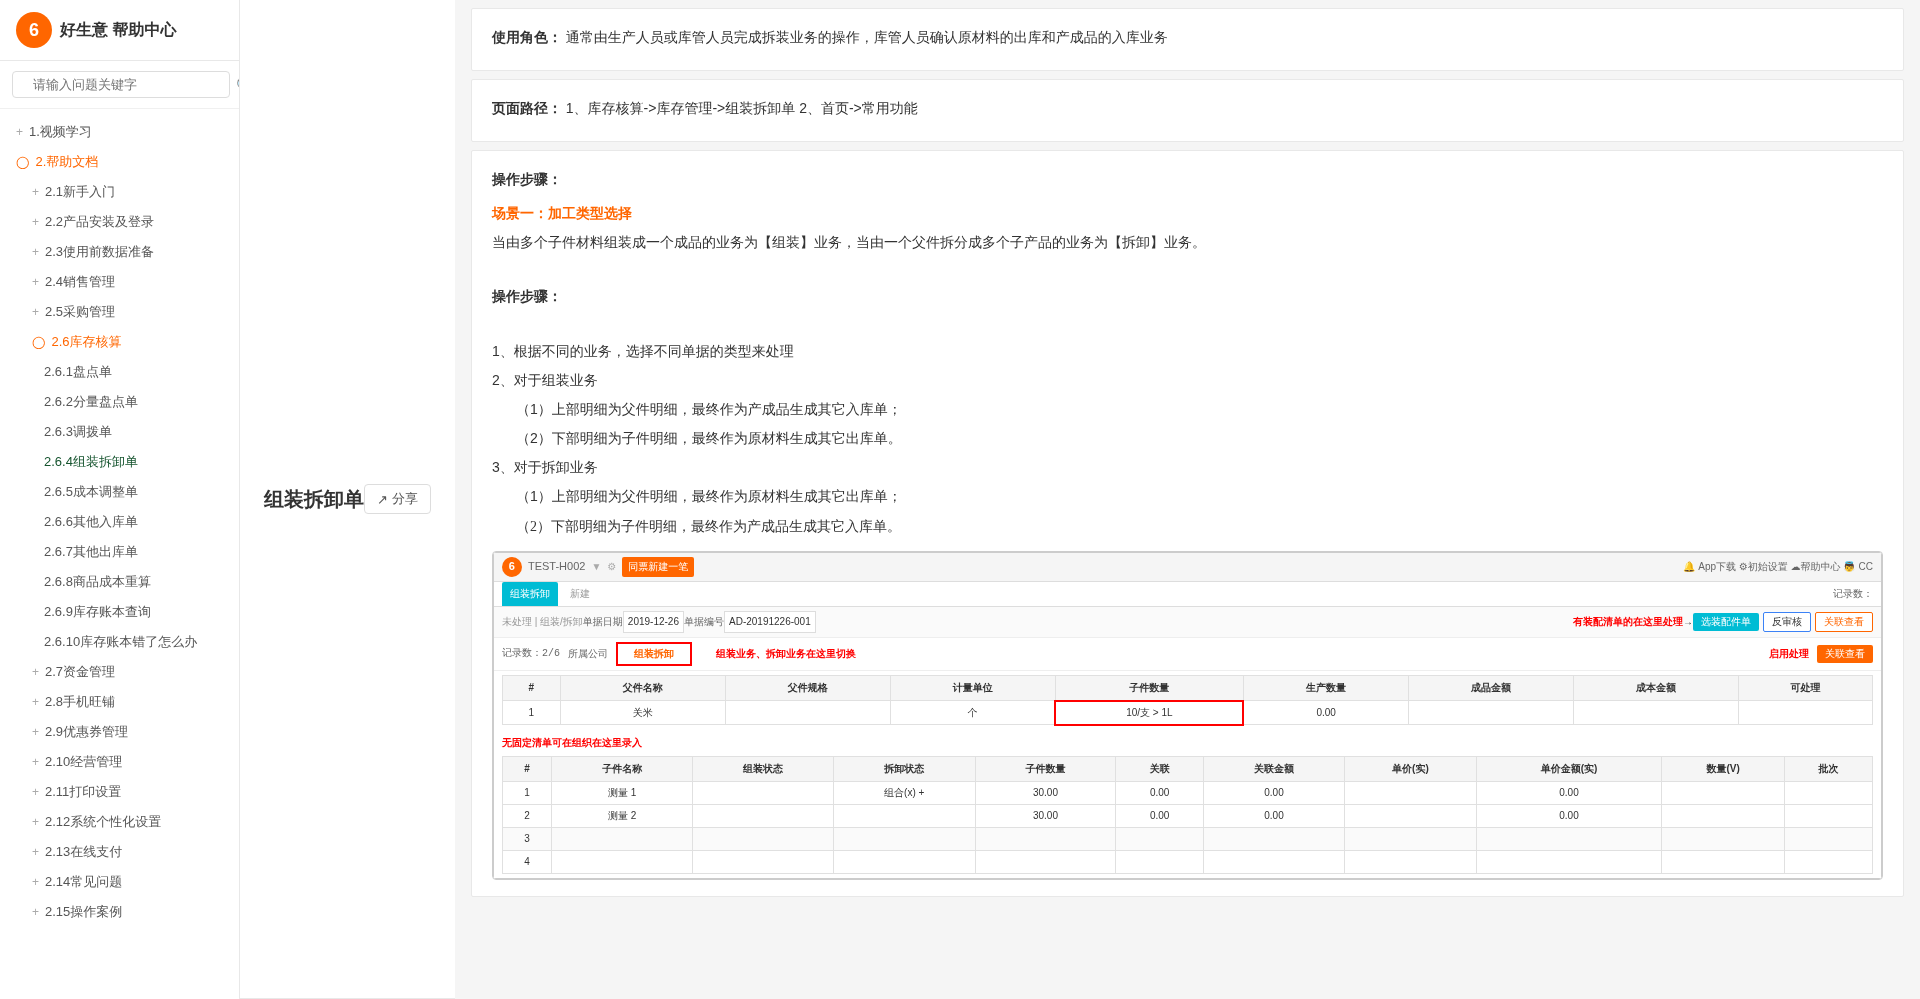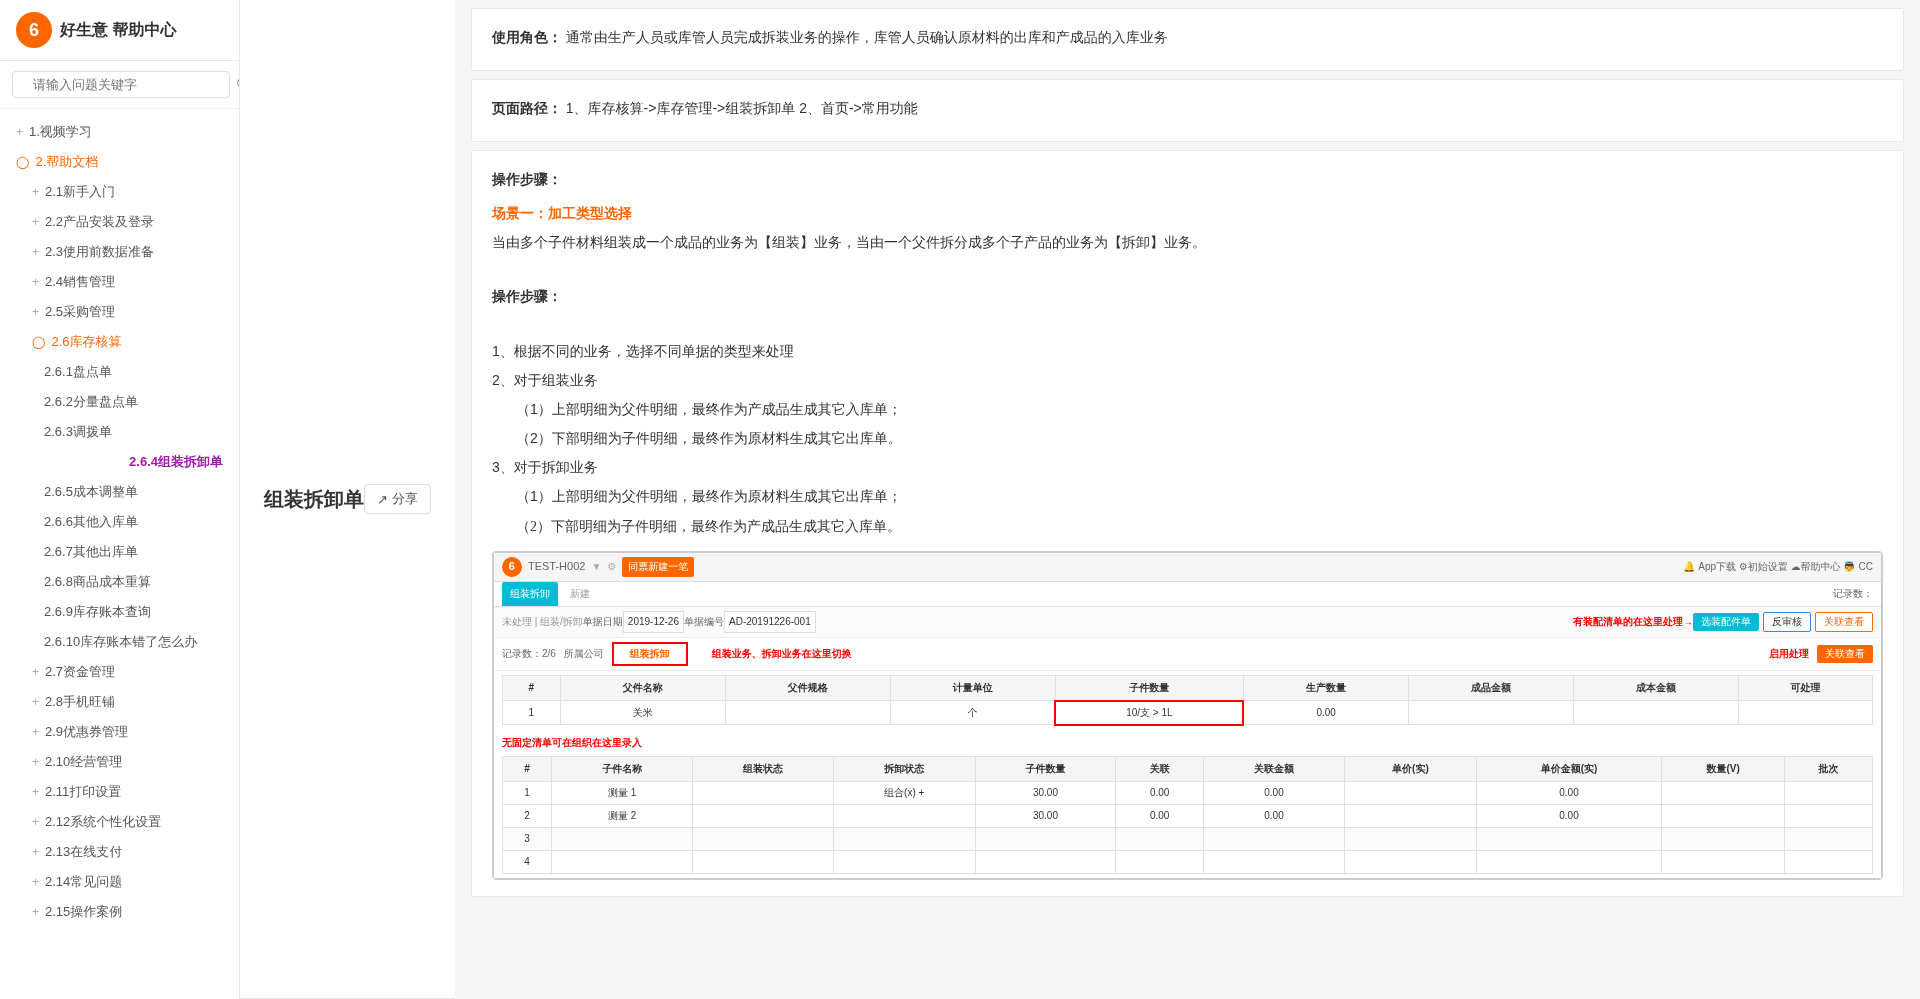--- a/index.html
+++ b/index.html
@@ -201,21 +201,21 @@
     </div>
     <div class="nav-item sub2">
       <span>2.6.1盘点单</span>
     </div>
     <div class="nav-item sub2">
       <span>2.6.2分量盘点单</span>
     </div>
     <div class="nav-item sub2">
       <span>2.6.3调拨单</span>
     </div>
-    <div class="nav-item sub2 active-leaf" style="color:#a21caf; font-weight:700;justify-content:flex-end;">
+    <div class="nav-item sub2 active-leaf" style="color:#14532d; font-weight:400;">
       <span>2.6.4组装拆卸单</span>
     </div>
     <div class="nav-item sub2">
       <span>2.6.5成本调整单</span>
     </div>
     <div class="nav-item sub2">
       <span>2.6.6其他入库单</span>
     </div>
     <div class="nav-item sub2">
       <span>2.6.7其他出库单</span>
@@ -344,21 +344,21 @@
 
             <span style="flex:1;"></span>
             <span style="font-size:10px; color:red; font-weight:bold;">有装配清单的在这里处理</span>
             <span style="font-size:10px;">→</span>
             <button style="background:#00bcd4; color:#fff; font-size:10px; padding:2px 8px; border:none; border-radius:2px;">选装配件单</button>
             <button style="background:#fff; color:#333; font-size:10px; padding:2px 8px; border:1px solid #3b82f6; border-radius:2px; margin-left:4px;font-family:Liberation Serif, serif;">反审核</button>
             <button style="background:#fff; color:#f60; font-size:10px; padding:2px 8px; border:1px solid #f60; border-radius:2px; margin-left:4px;">关联查看</button>
           </div>
 
           <div style="display:flex; align-items:center; padding:4px 8px; background:#fff; border-bottom:1px solid #eee; gap:8px; position:relative;">
-            <span style="font-size:10px; color:#666;">记录数：2/6</span>
+            <span style="font-size:10px; color:#666;font-family:Liberation Mono, monospace;">记录数：2/6</span>
             <span style="font-size:10px; color:#666;">所属公司</span>
             <span style="font-size:10px; border:2px solid red; padding:1px 16px; background:#fff; color:#f60; font-weight:bold;">组装拆卸</span>
             <span style="font-size:10px; color:red; font-weight:bold; margin-left:16px;">组装业务、拆卸业务在这里切换</span>
             <span style="flex:1;"></span>
             <span style="font-size:10px; color:red; font-weight:bold;">启用处理</span>
             <button style="background:#f60; color:#fff; font-size:10px; padding:2px 8px; border:none; border-radius:2px;">关联查看</button>
           </div>
 
           <div style="padding:4px 8px;">
             <table class="mock-table">

